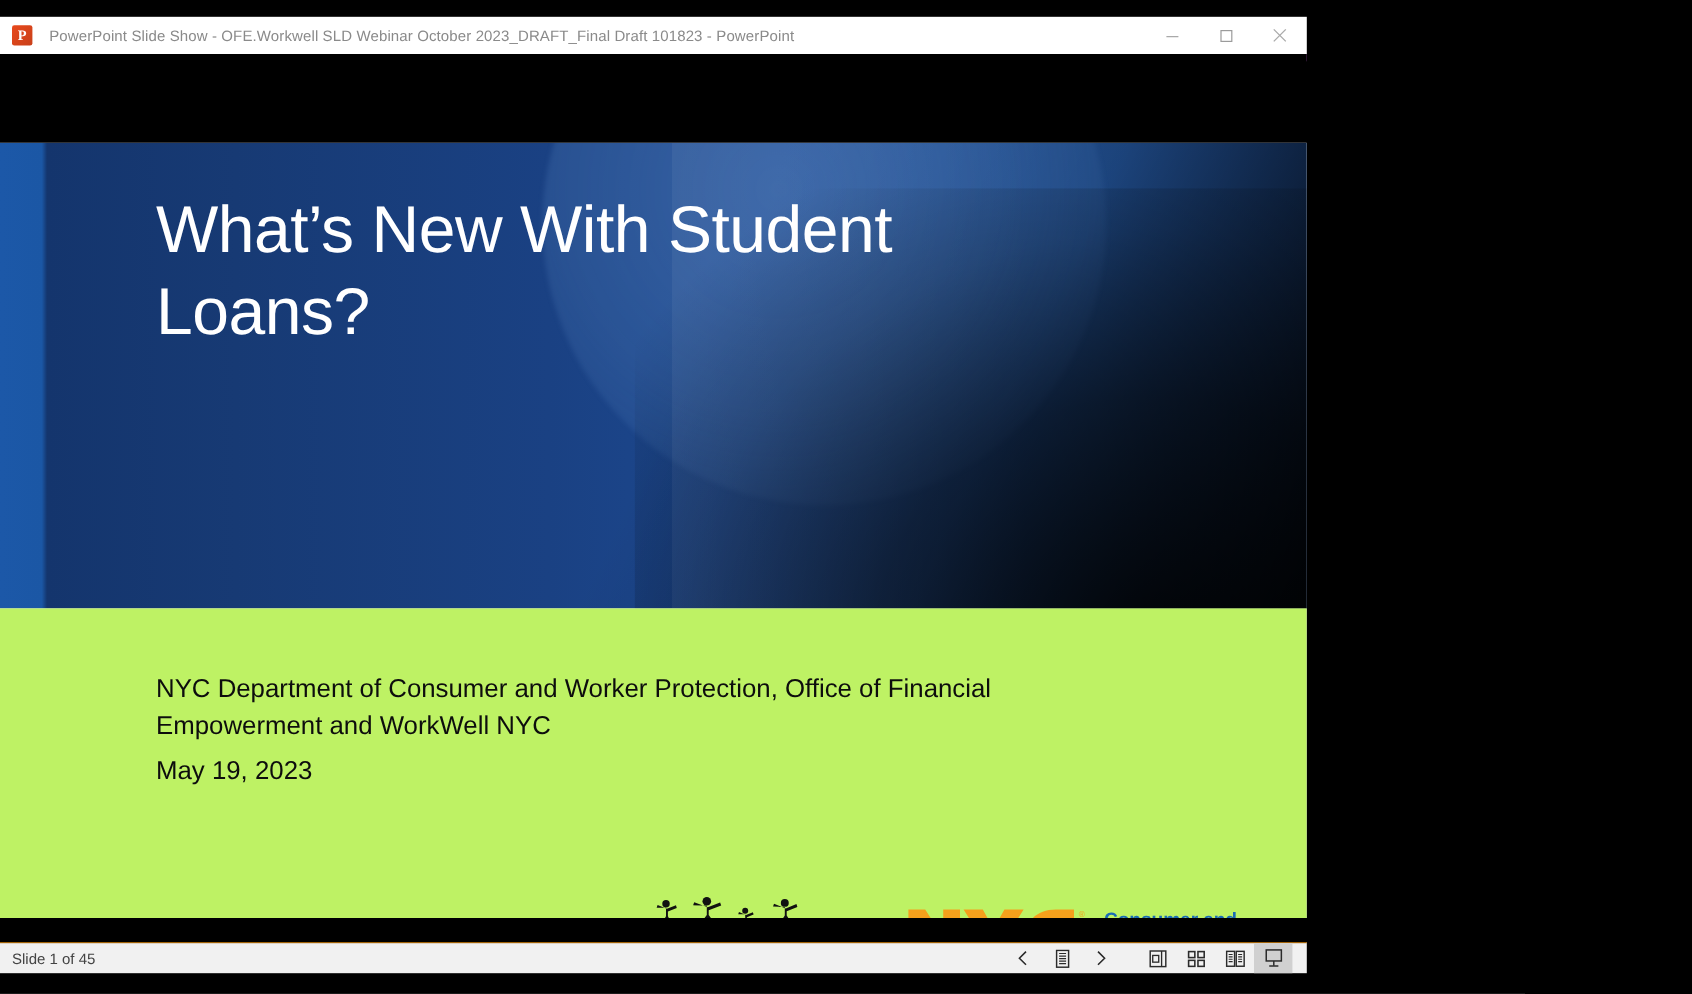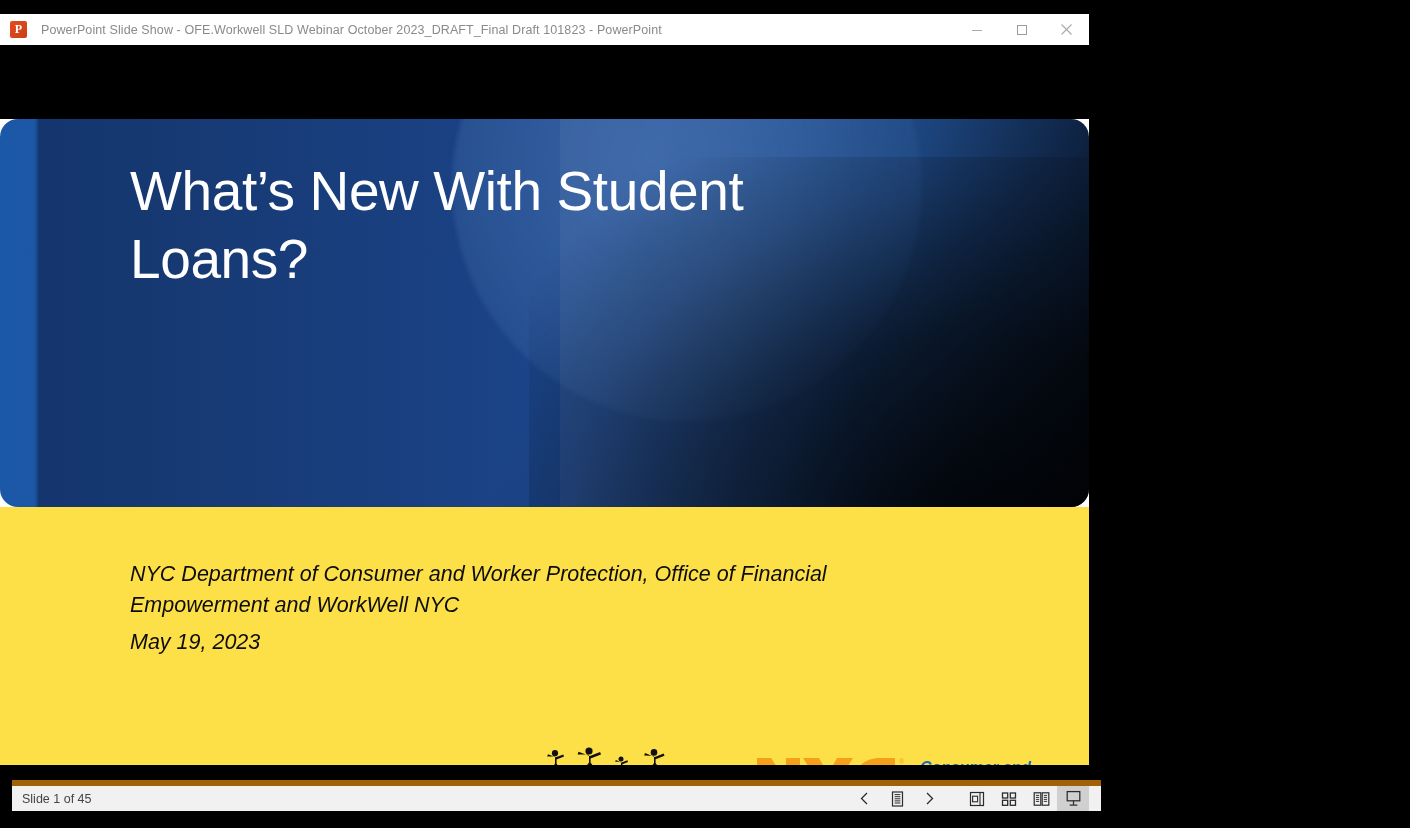--- a/index.html
+++ b/index.html
@@ -124,21 +124,20 @@
       linear-gradient(90deg,
         #1c58a8 0%,
         #1b57a5 3.2%,
         #14356d 3.6%,
         #173a74 18%,
         #1a4183 42%,
         #1d4a92 60%,
         #21539e 72%,
         #24579f 84%,
         #1e4a8c 100%);
-    border-radius: 18px;
   }
   
   #hero-sphere {
     position: absolute;
     left: 452px;
     top: -168px;
     width: 470px;
     height: 470px;
     border-radius: 50%;
     background: radial-gradient(circle at 42% 44%,
@@ -196,22 +195,21 @@
     letter-spacing: -0.3px;
   }
 
   
   #slide-foot {
     position: absolute;
     left: 0;
     top: 388px;
     width: 1311px;
     height: 258px;
-    background: #fde047;
-    font-style: italic;
+    background: #bef264;
   }
   #foot-org {
     position: absolute;
     left: 130px;
     top: 52px;
     width: 830px;
     color: #0d0d0d;
     font-size: 21.5px;
     line-height: 1.42;
     font-weight: 400;
@@ -260,26 +258,26 @@
     font-size: 16px;
     font-weight: 700;
     line-height: 1.26;
     letter-spacing: -0.1px;
     white-space: pre-line;
   }
 
   
   #statusbar {
     position: absolute;
-    left: 12px;
+    left: 0;
     bottom: 0;
     width: 1089px;
     height: 25px;
     background: #f1f1f1;
-    border-top: 6px solid #a16207;
+    border-top: 1px solid #a16207;
     display: flex;
     align-items: center;
   }
   #status-slidecount {
     margin-left: 10px;
     font-size: 12.5px;
     color: #444444;
     white-space: nowrap;
   }
   #status-controls {

